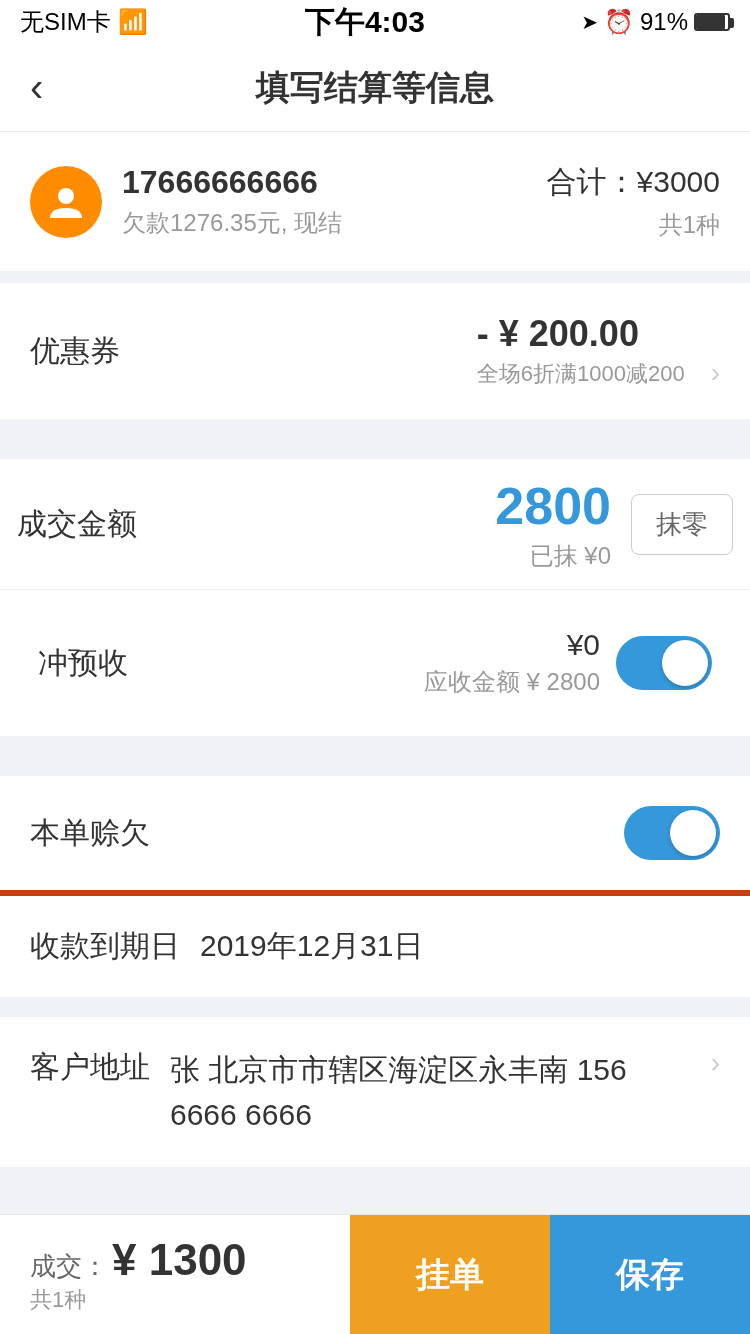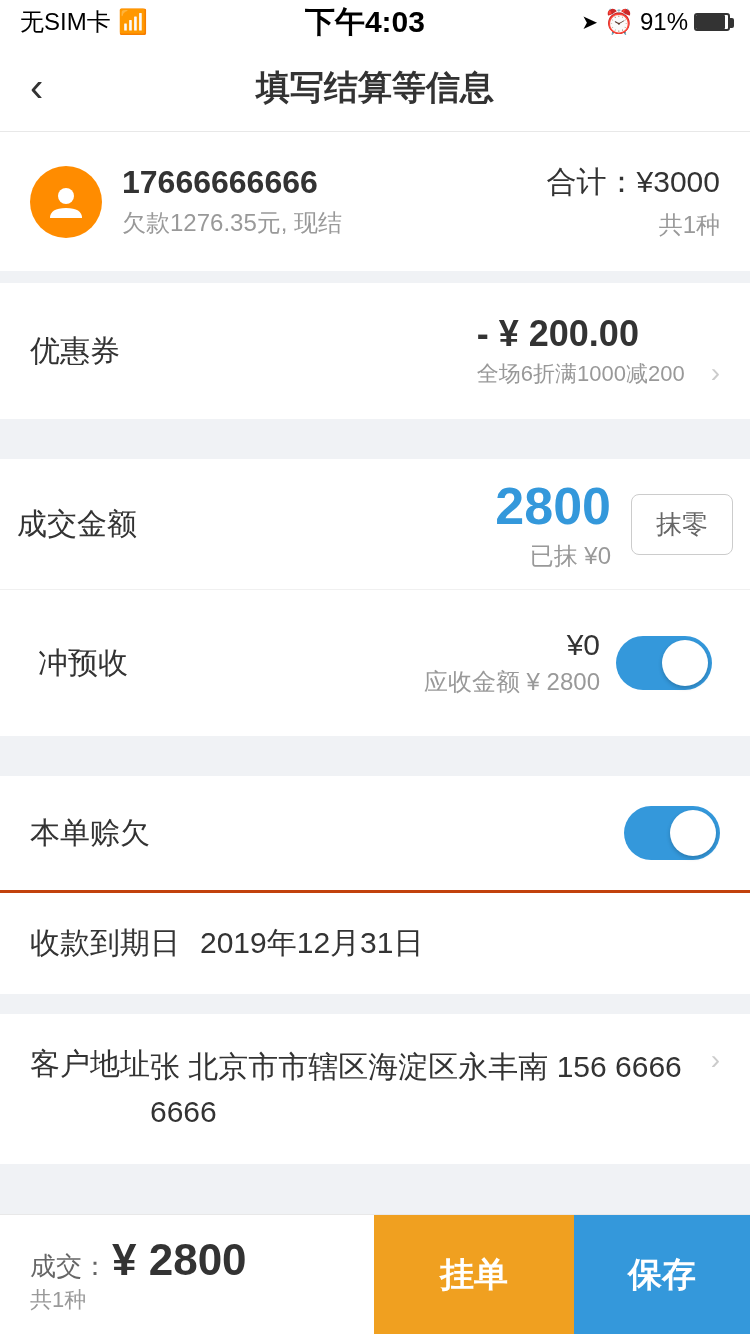--- a/index.html
+++ b/index.html
@@ -254,21 +254,21 @@
       font-size: 30px;
       color: #333;
     }
 
     
     .duedate-row {
       padding: 30px;
       display: flex;
       align-items: center;
       background: #fff;
-      border-top: 3px solid #c2410c;
+      border-top: 6px solid #c2410c;
       gap: 20px;
     }
     .duedate-label {
       font-size: 30px;
       color: #333;
     }
     .duedate-value {
       font-size: 30px;
       color: #333;
     }
@@ -292,20 +292,21 @@
       color: #999;
     }
 
     
     .address-row {
       background: #fff;
       padding: 30px;
       display: flex;
       align-items: flex-start;
       justify-content: flex-end;
+      gap: 20px;
     }
     .address-label {
       font-size: 30px;
       color: #333;
       white-space: nowrap;
       flex-shrink: 0;
     }
     .address-value {
       font-size: 30px;
       color: #333;
@@ -348,21 +349,21 @@
       background: #f0a020;
       display: flex;
       align-items: center;
       justify-content: center;
       font-size: 34px;
       font-weight: 600;
       color: #fff;
       cursor: pointer;
     }
     .footer-btn-save {
-      width: 176px;
+      width: 200px;
       height: 120px;
       background: #3498db;
       display: flex;
       align-items: center;
       justify-content: center;
       font-size: 34px;
       font-weight: 600;
       color: #fff;
       cursor: pointer;
     }
@@ -470,19 +471,19 @@
   </div>
 
   <div style="height: 200px; background: #f0f2f5;"></div>
 
 </div>
 
 <div class="bottom-footer">
   <div class="footer-summary">
     <div style="display:flex; align-items:baseline; gap:4px;">
       <span class="footer-deal">成交：</span>
-      <span class="footer-amount">¥ 2800</span>
+      <span class="footer-amount">¥ 1300</span>
     </div>
     <div class="footer-count">共1种</div>
   </div>
   <div class="footer-btn-hold">挂单</div>
   <div class="footer-btn-save">保存</div>
 </div>
 
 </body></html>

